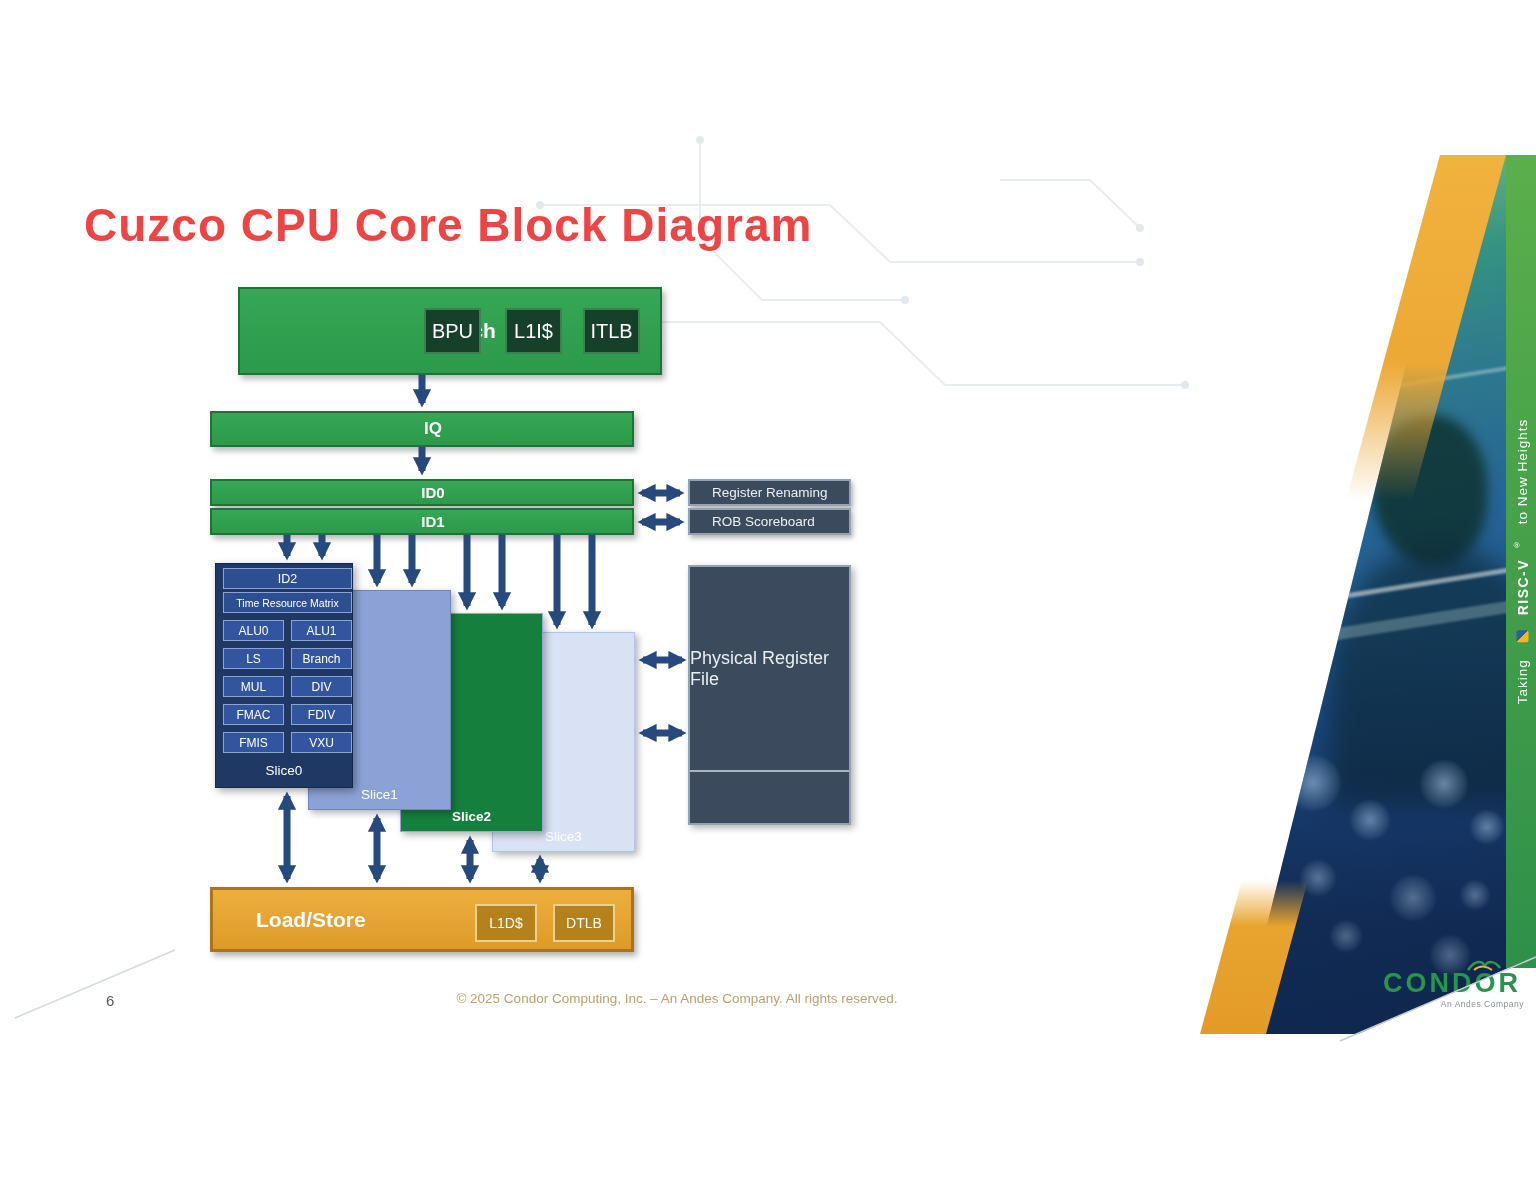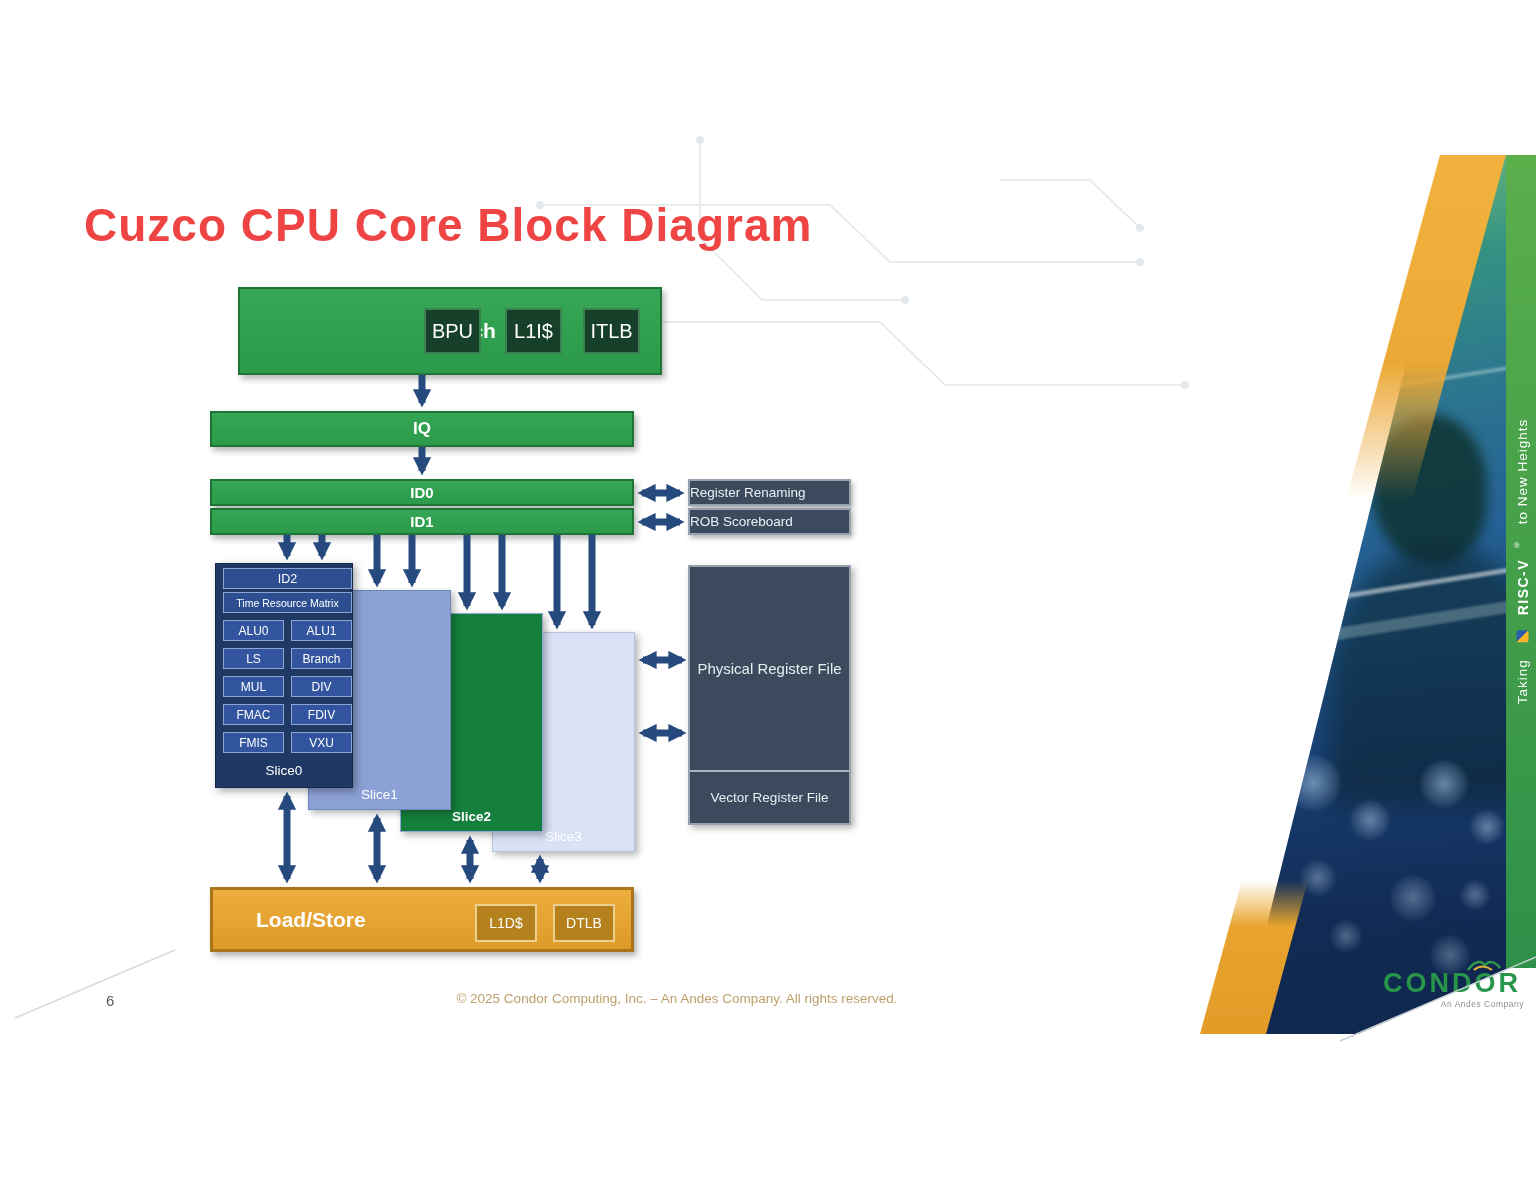--- a/index.html
+++ b/index.html
@@ -53,21 +53,21 @@
     color:#ef4444;letter-spacing:1px;}
   .pagenum{position:absolute;left:106px;top:992px;z-index:5;font-size:15px;color:#595959;}
   .copyright{position:absolute;left:210px;top:991px;width:934px;text-align:center;z-index:5;
     font-size:13.5px;color:#BDA06C;}
   
   .logo-area{position:absolute;left:1372px;top:968px;width:160px;height:70px;z-index:6;}
   .condor-word{position:relative;font-size:27px;font-weight:bold;color:#27954A;letter-spacing:3px;text-align:center;}
   .condor-tag{font-size:8.5px;color:#8A9096;text-align:right;padding-right:8px;letter-spacing:0.5px;}
   .condor-bird{position:absolute;left:94px;top:-11px;}
   
-  .blk{position:absolute;box-sizing:border-box;z-index:5;color:#fff;}
+  .blk{position:absolute;box-sizing:border-box;z-index:5;color:#fff;padding-left:22px;}
   .gblock{background:linear-gradient(180deg,#36A756,#2B9A4A);border:2px solid #1E7437;
     box-shadow:3px 4px 6px rgba(0,0,0,0.28);display:flex;align-items:center;justify-content:center;}
   .ifetch{left:210px;top:287px;width:424px;height:88px;justify-content:center;padding-left:30px;margin-left:28px;}
   .ifetch-label{font-size:21px;font-weight:bold;}
   .iq{left:210px;top:411px;width:424px;height:36px;}
   .iq span{font-size:17px;font-weight:bold;}
   .id0{left:210px;top:479px;width:424px;height:27px;}
   .id1{left:210px;top:508px;width:424px;height:27px;}
   .id0 span,.id1 span{font-size:15px;font-weight:bold;}
   .dgsub{position:absolute;top:19px;width:57px;height:46px;background:#16402A;border:2px solid #3A8350;
@@ -88,21 +88,21 @@
   .s0row{position:absolute;left:7px;width:129px;height:21px;background:#2D4E91;border:1px solid #8CA3D4;
     box-sizing:border-box;color:#fff;display:flex;align-items:center;justify-content:center;}
   .id2row{top:4px;font-size:12.5px;}
   .trmrow{top:28px;font-size:10.5px;}
   .s0grid{position:absolute;left:7px;top:56px;width:129px;display:grid;grid-template-columns:1fr 1fr;gap:7px;}
   .unit{height:21px;background:#33549E;border:1px solid #8CA3D4;box-sizing:border-box;color:#fff;
     display:flex;align-items:center;justify-content:center;font-size:12px;}
   .s0label{bottom:9px;}
   .prf{left:688px;top:565px;width:163px;height:260px;background:#3B4A5C;border:2px solid #95A3B0;
     box-shadow:3px 3px 7px rgba(0,0,0,0.3);color:#E9EEF2;}
-  .prf-top{position:absolute;top:0;left:0;right:0;height:203px;display:flex;align-items:center;justify-content:center;font-size:15px;}
+  .prf-top{position:absolute;top:0;left:0;right:0;height:203px;display:flex;align-items:center;justify-content:center;font-size:18px;}
   .prf-divider{position:absolute;top:203px;left:0;right:0;height:2px;background:#A9B6C1;}
   .prf-bottom{position:absolute;top:205px;left:0;right:0;bottom:0;display:flex;align-items:center;justify-content:center;font-size:13.5px;}
   .loadstore{left:210px;top:887px;width:424px;height:65px;
     background:linear-gradient(180deg,#EDAE3E,#DD9A28);border:3px solid #A87618;
     box-shadow:3px 4px 6px rgba(0,0,0,0.3);display:flex;align-items:center;padding-left:43px;}
   .ls-label{font-size:21px;font-weight:bold;}
   .ambsub{position:absolute;top:14px;width:62px;height:38px;background:#B5811C;border:2px solid #ECD08F;
     box-sizing:border-box;color:#fff;display:flex;align-items:center;justify-content:center;font-size:14px;}
   .l1d{left:262px}.dtlbx{left:340px}
   
@@ -243,23 +243,20 @@
         </div>
     </div>
     <span class="slice-label s0label">Slice0</span>
   </div>
 
   <div class="blk prf">
     <div class="prf-top">
         <span>Physical Register File</span>
       </div>
     <div class="prf-divider"></div>
-    <div class="prf-bottom">
-        <span>Vector Register File</span>
-      </div>
   </div>
 
   <div class="blk loadstore">
     <span class="ls-label">Load/Store</span>
     <div class="ambsub l1d">
         <span>L1D$</span>
       </div>
     <div class="ambsub dtlbx">
         <span>DTLB</span>
       </div>

